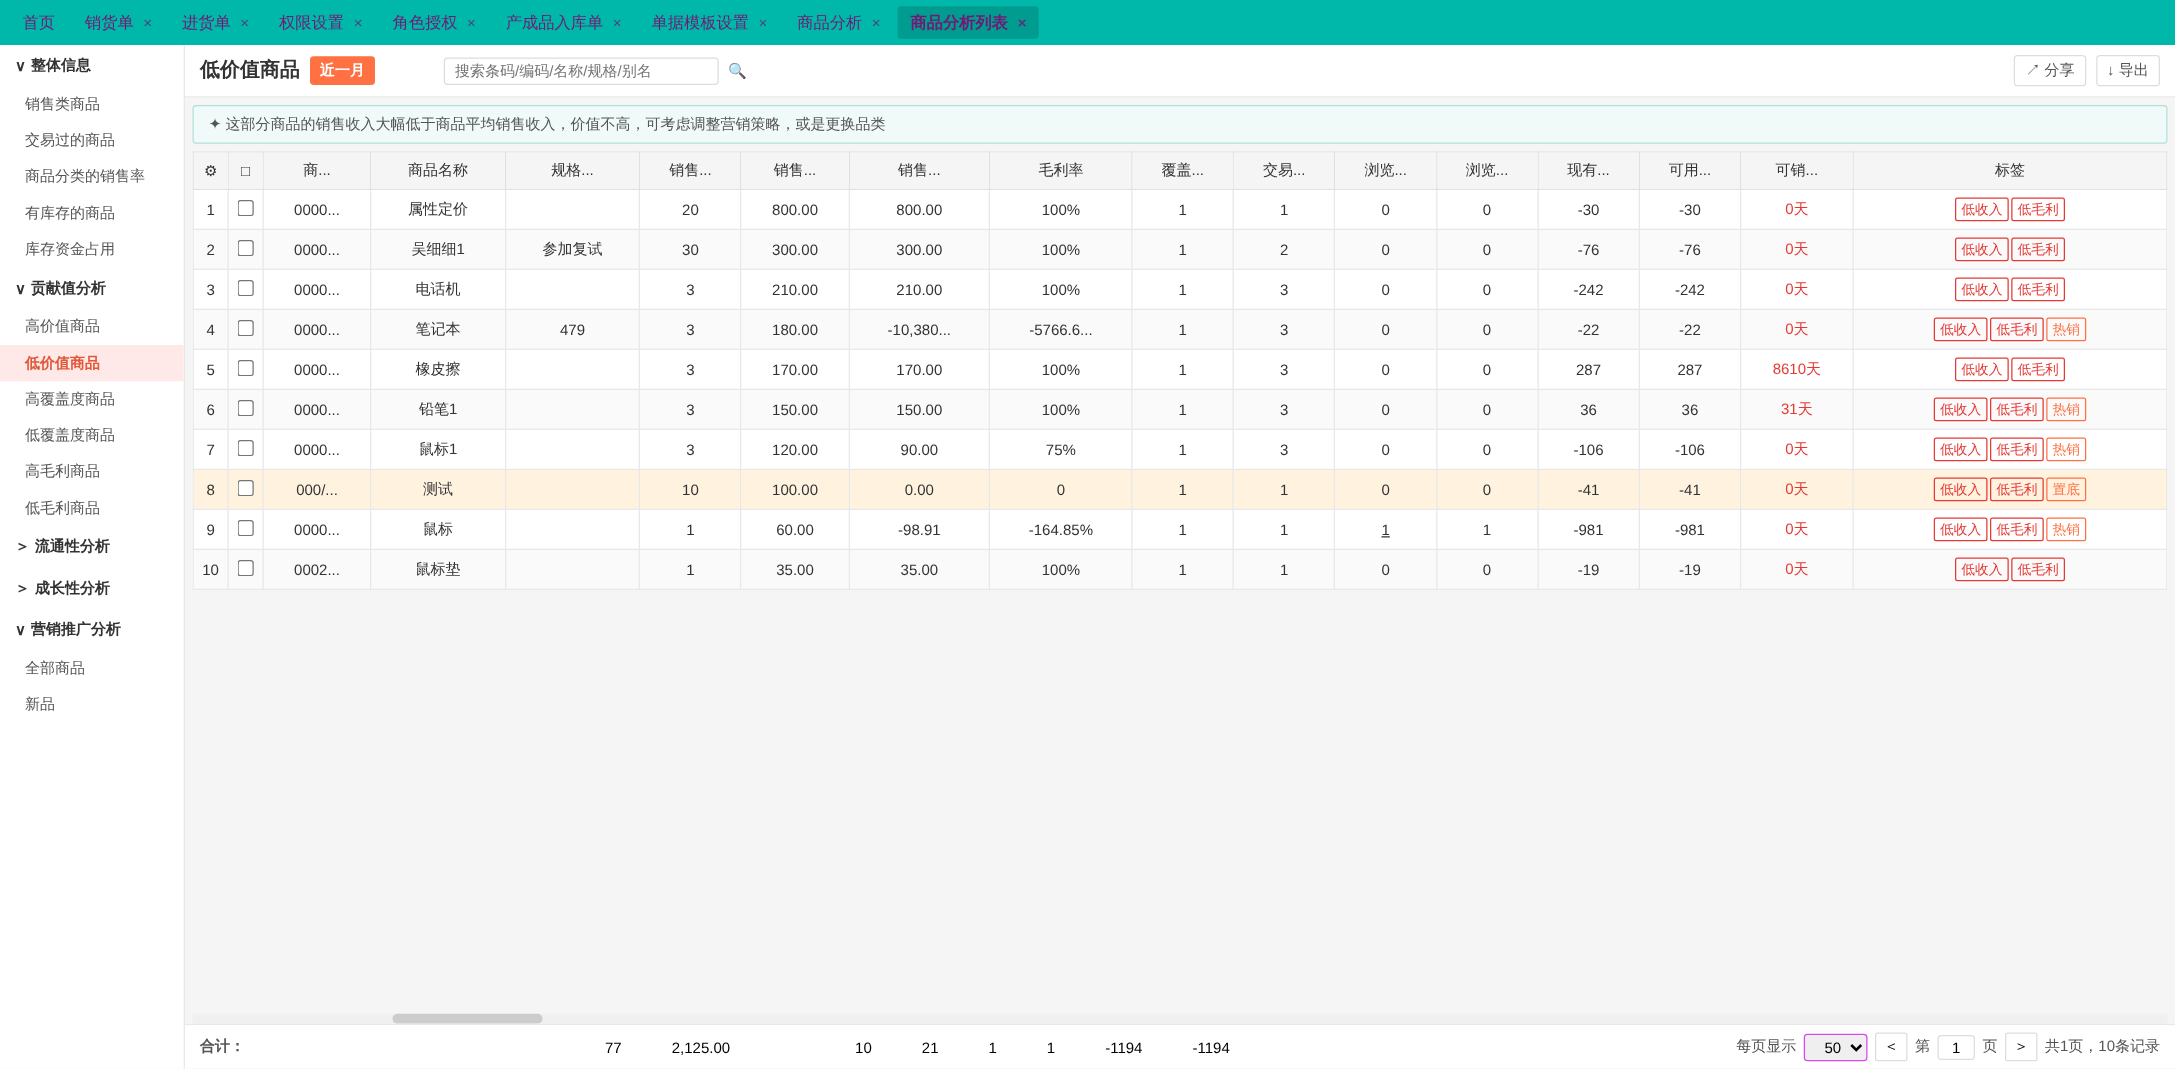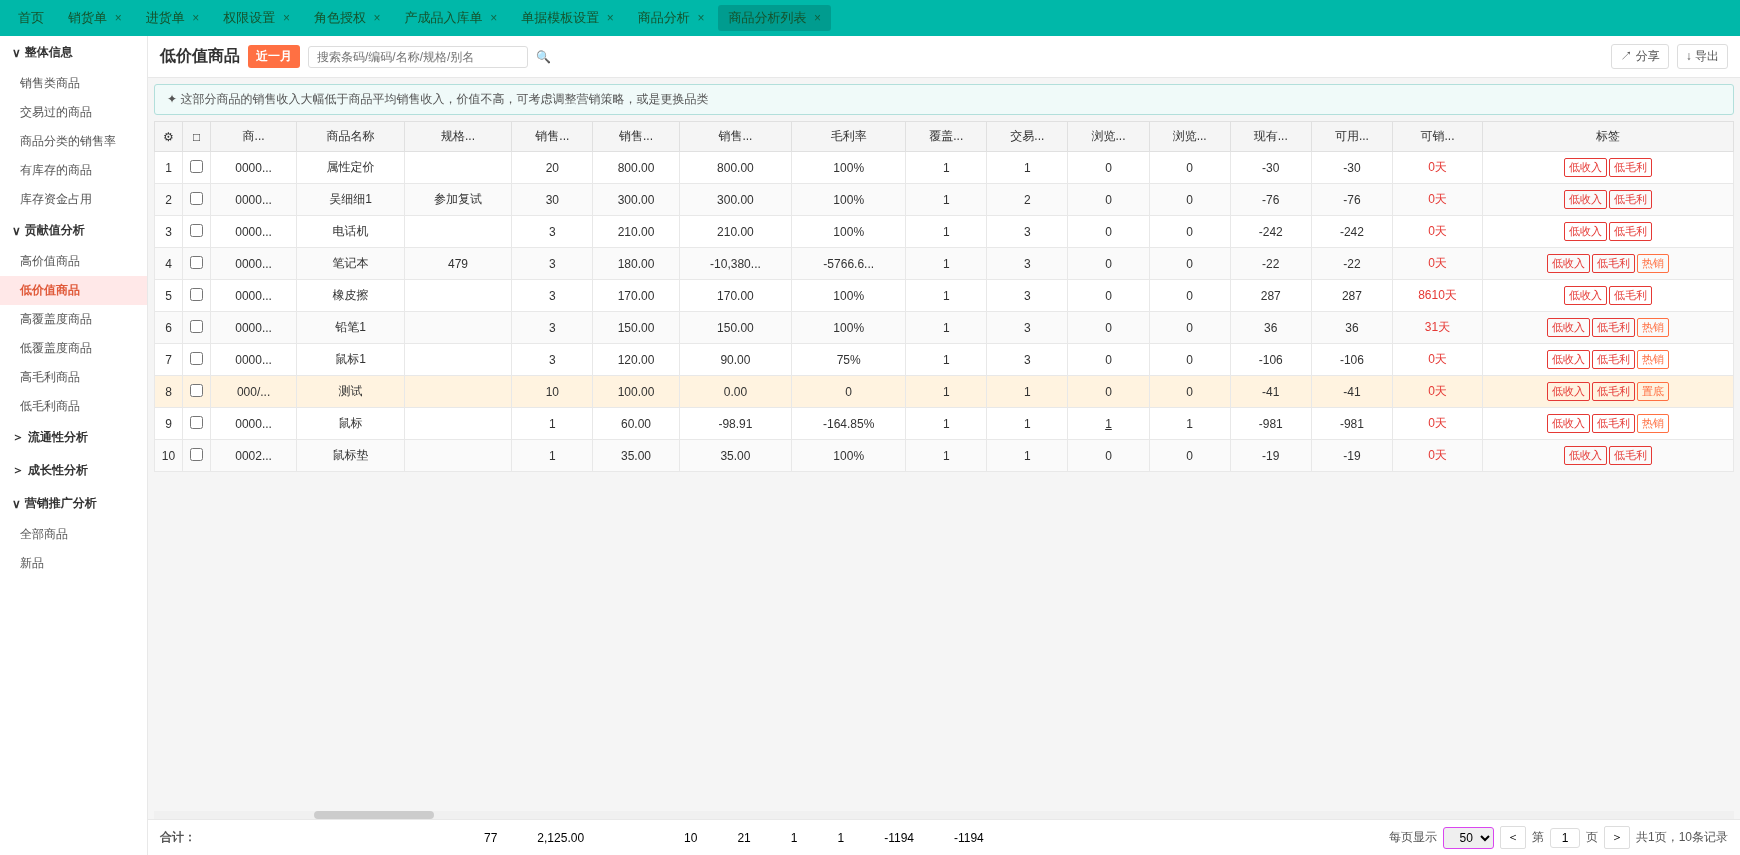--- a/index.html
+++ b/index.html
@@ -8,29 +8,29 @@
     
     .top-nav {
       background: #00b8a9;
       height: 36px;
       display: flex;
       align-items: center;
       padding: 0 8px;
       gap: 4px;
     }
     .nav-item {
-      color: #14532d;
+      color: #701a75;
       padding: 4px 10px;
       cursor: pointer;
       border-radius: 3px;
       white-space: nowrap;
       font-size: 13px;
       text-align: center;
     }
-    .nav-item.active { background: rgba(0,0,0,0.15); }
+    .nav-item.active { background: rgba(0,0,0,0.15); font-weight: bold; }
     .nav-item .close-x { margin-left: 4px; opacity: 0.8; }
 
     
     .main-layout {
       display: flex;
       height: calc(855px - 36px);
     }
 
     
     .sidebar {
@@ -90,20 +90,21 @@
       font-weight: bold;
     }
     .search-box {
       border: 1px solid #ddd;
       border-radius: 3px;
       padding: 3px 8px;
       width: 220px;
       color: #999;
       font-size: 12px;
       outline: none;
+      margin-left: 47px;
     }
     .search-icon { color: #00b8a9; cursor: pointer; }
     .header-actions {
       margin-left: auto;
       display: flex;
       gap: 8px;
       border-radius: 10px;
     }
     .action-btn {
       color: #555;

